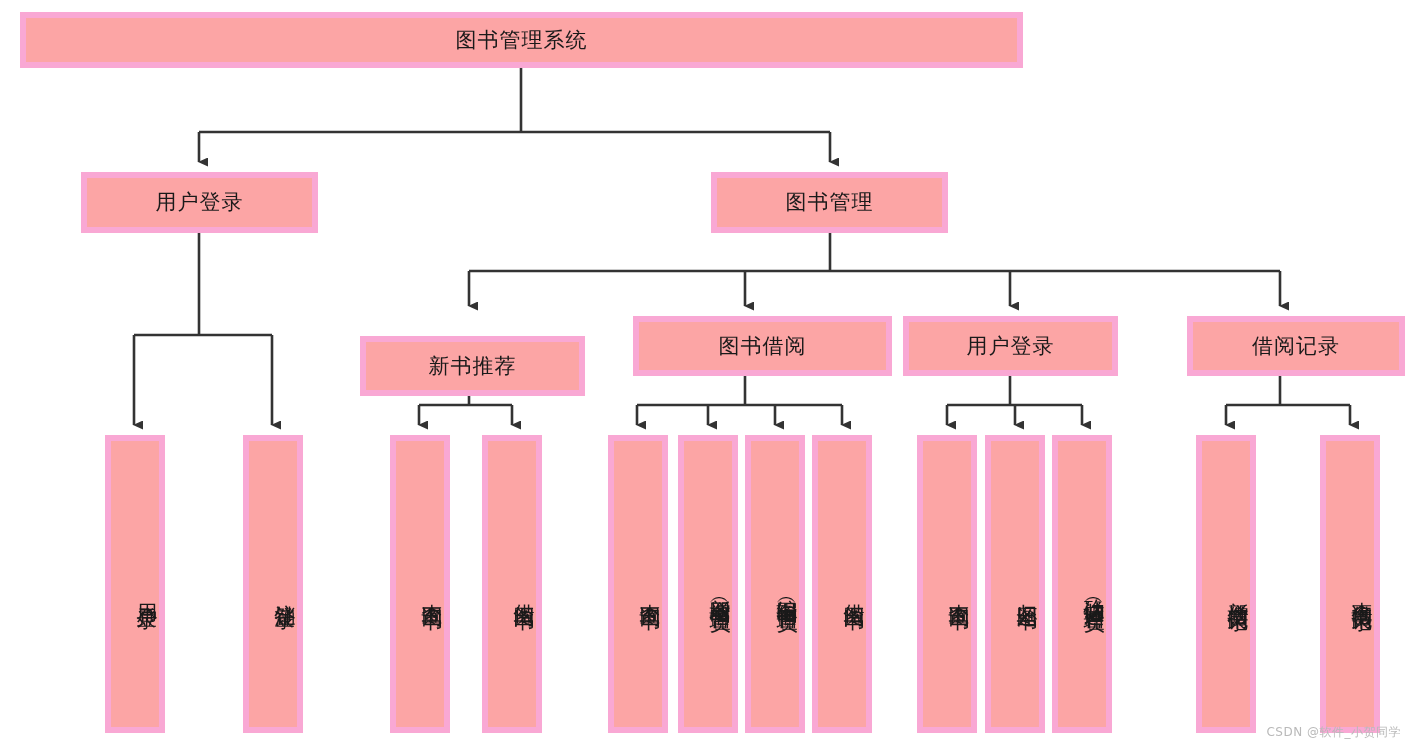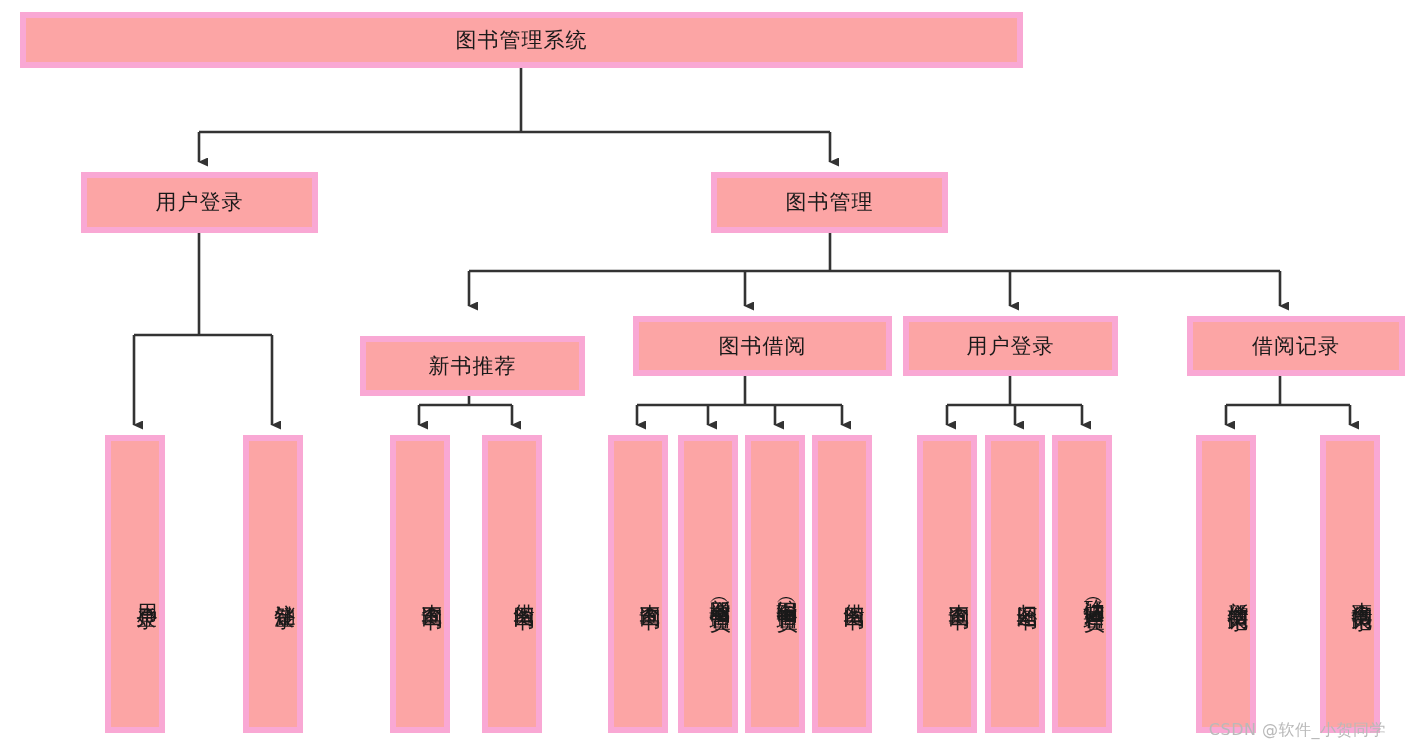--- a/index.html
+++ b/index.html
@@ -51,23 +51,23 @@
     justify-content: center;
     padding-top: 14px;
   }
   .node.v .vtext {
     writing-mode: vertical-rl;
     text-orientation: upright;
     display: block;
   }
   .watermark {
     position: absolute;
-    right: 19px;
+    right: 4px;
     bottom: 6px;
-    font-size: 16px;
+    font-size: 12px;
     color: #b9b9b9;
     white-space: nowrap;
     letter-spacing: 0.5px;
   }
 </style>
 </head>
 <body>
 
 <div id="canvas">
 

